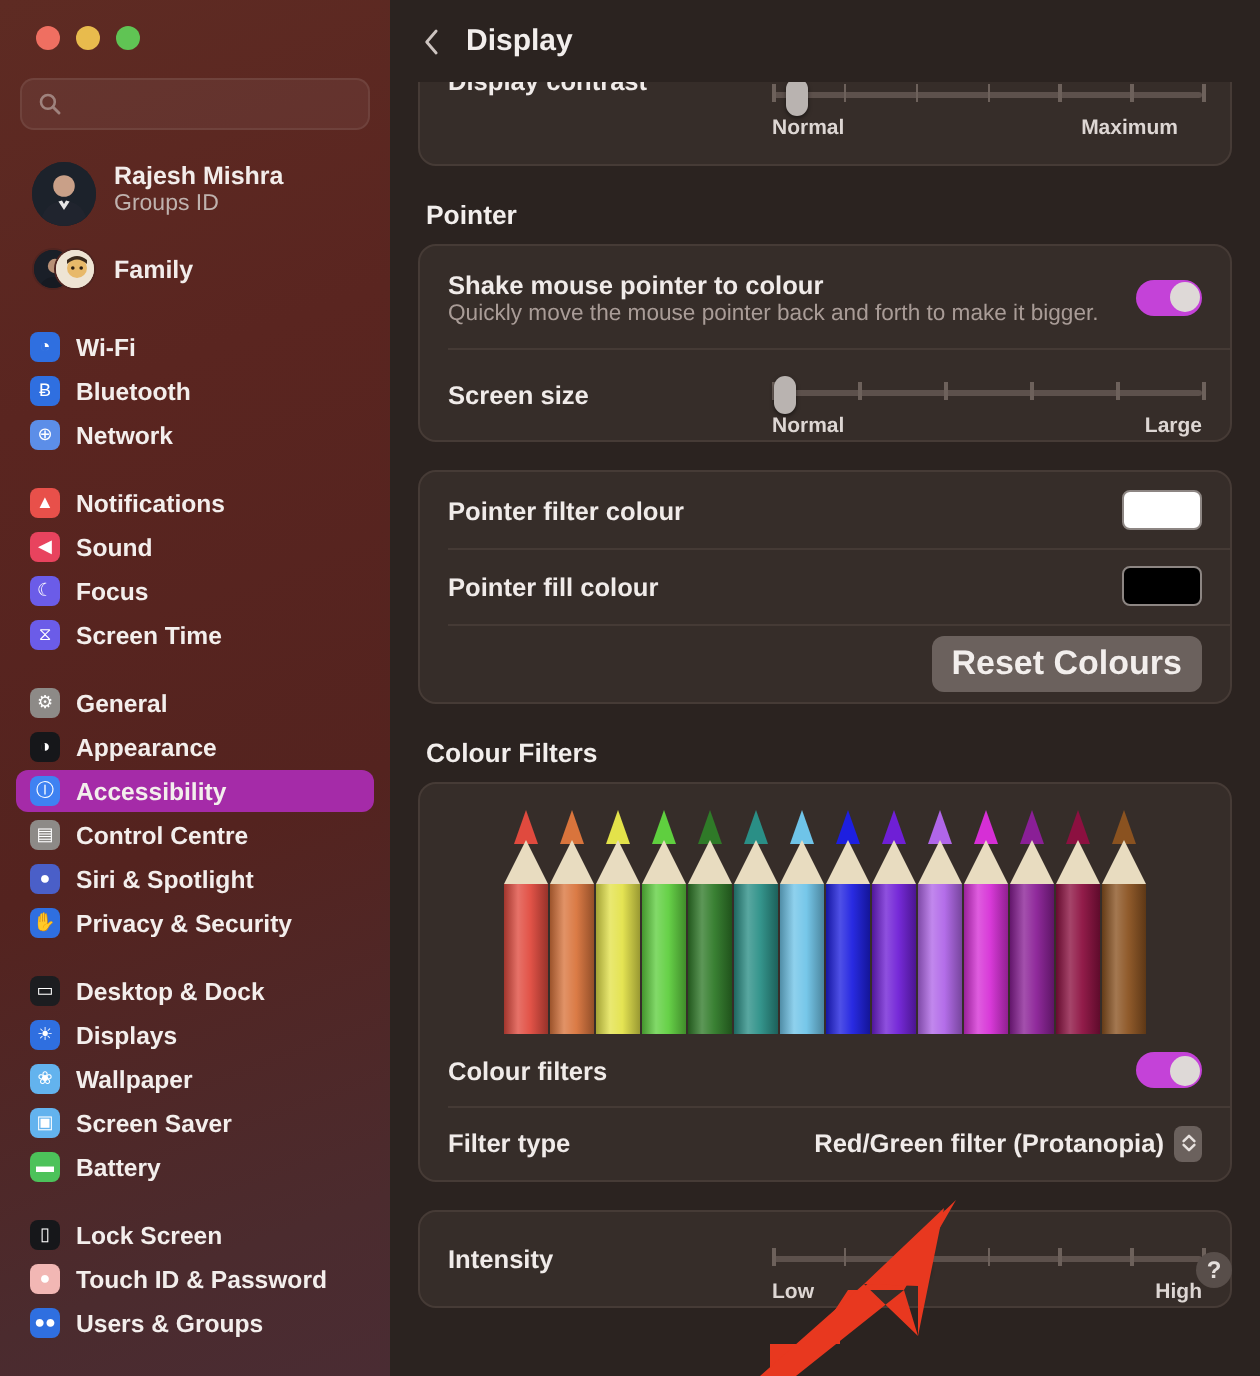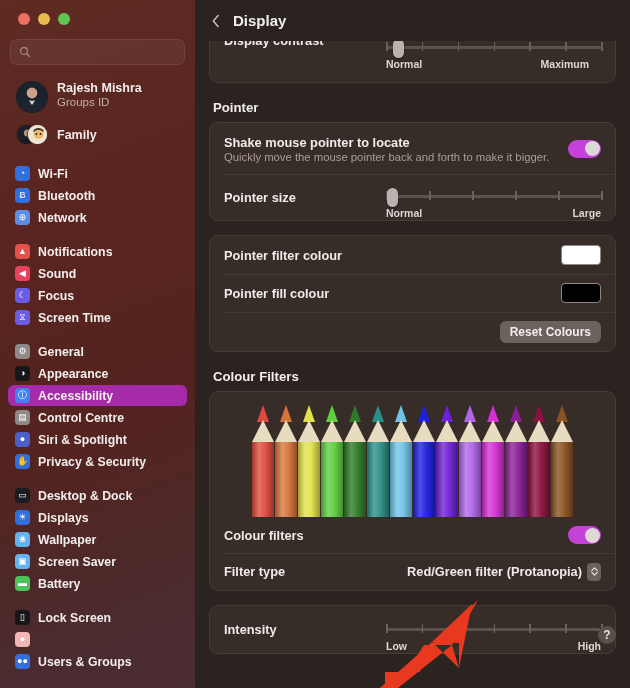--- a/index.html
+++ b/index.html
@@ -160,21 +160,21 @@
     position: absolute; top: 25px; font-size: 10.5px;
     color: #ddd6d3; font-weight: bold; white-space: nowrap;
   }
 
   
   .swatch {
     width: 40px; height: 20px; border-radius: 4px;
     border: 1.5px solid #8d8683; cursor: default;
   }
   .btn {
-    font-size: 12px; color: #f2eeec; font-weight: bold;
+    font-size: 17px; color: #f2eeec; font-weight: bold;
     background: #6b615d; border: none; border-radius: 6px;
     padding: 4px 10px; cursor: default;
     font-family: "Liberation Sans", sans-serif;
   }
 
   .popup {
     display: flex; align-items: center; gap: 5px; cursor: default;
   }
   .popup-value { font-size: 12.8px; color: #f0ebe9; font-weight: bold; text-align: center; }
   .popup-chev {
@@ -364,20 +364,21 @@
             <div class="nav-label">Battery</div>
           </div>
         </div>
         <div class="nav-group">
           <div class="nav-item">
             <div class="nav-ico" style="background: rgb(22, 23, 26);">▯</div>
             <div class="nav-label">Lock Screen</div>
           </div>
           <div class="nav-item">
             <div class="nav-ico" style="background: rgb(242, 183, 180);">●</div>
+            <div class="nav-label">Touch ID &amp; Password</div>
           </div>
           <div class="nav-item">
             <div class="nav-ico" style="background: rgb(47, 111, 224);">●●</div>
             <div class="nav-label">Users &amp; Groups</div>
           </div>
         </div>
         <div class="nav-group">
           <div class="nav-item"></div>
         </div>
       </div>
@@ -414,31 +415,31 @@
               <div class="slider-cap" style="right: 12px; margin-left: 17px;">Maximum</div>
             </div>
         </div>
       </div>
 
       <div class="section-title">Pointer</div>
 
       <div class="card">
         <div class="row" style="min-height:51px; padding-top:8px; padding-bottom:8px;">
           <div>
-            <div class="row-label">Shake mouse pointer to locate</div>
+            <div class="row-label">Shake mouse pointer to colour</div>
             <div class="row-sub">Quickly move the mouse pointer back and forth to make it bigger.</div>
           </div>
           <div class="spacer"></div>
           <div class="toggle" style="background: rgb(196, 66, 216);">
             <div class="knob" style="left: 16.5px;"></div>
           </div>
         </div>
 
         <div class="row" style="min-height:46px;">
-          <div class="row-label">Pointer size</div>
+          <div class="row-label">Screen size</div>
           <div class="spacer"></div>
           <div class="slider" id="sl-pointer" style="width:215px;">
               <div class="track"></div>
               <div class="tick" style="left: 0%;"></div>
               <div class="tick" style="left: 20%;"></div>
               <div class="tick" style="left: 40%;"></div>
               <div class="tick" style="left: 60%;"></div>
               <div class="tick" style="left: 80%;"></div>
               <div class="tick" style="left: 100%;"></div>
               <div class="thumb" style="left: 3%;"></div>

